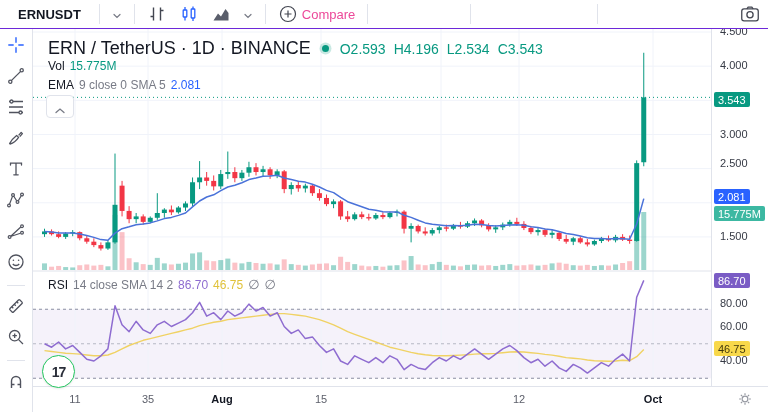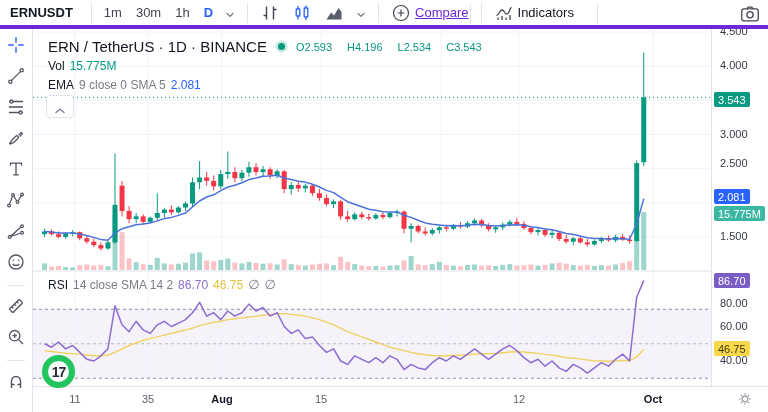--- a/index.html
+++ b/index.html
@@ -2,21 +2,21 @@
 <html><head>
 <meta charset="utf-8">
 <style>
   * { margin:0; padding:0; box-sizing:border-box; }
   html,body { background:#fff; }
   body { font-family:"Liberation Sans", sans-serif; color:#131722; }
   .app { position:relative; width:768px; height:412px; background:#fff; overflow:hidden; }
 
   
   .toolbar { position:absolute; left:0; top:0; width:768px; height:29px; background:#fff;
-             border-bottom:4px solid #6d28d9; display:flex; align-items:center; }
+             border-bottom:1px solid #6d28d9; display:flex; align-items:center;padding-left:8px; }
   .tb-sep { width:1px; height:20px; background:#e0e3eb; margin:0 6px; flex:0 0 auto; }
   .tb-sym { font-weight:bold; font-size:13px; padding:0 12px 0 10px; }
   .tb-btn { display:flex; align-items:center; gap:4px; border:none; background:none; cursor:pointer;
             font-family:inherit; font-size:13px; color:#434651; padding:3px 6px; border-radius:3px; }
   .tb-btn.active { color:#2962ff; font-weight:bold; }
   .tb-icon { width:20px; height:20px; display:inline-block; }
   .tb-icon svg { width:100%; height:100%; }
   .chev { width:10px; height:10px; display:inline-block; }
   .chev svg { width:10px; height:10px; }
   .abs-sep { position:absolute; top:4px; width:1px; height:20px; background:#e0e3eb; }
@@ -31,35 +31,35 @@
           align-items:center; justify-content:center; border-radius:3px; }
   .tool svg { width:20px; height:20px; }
   .tool-divider { width:18px; height:1px; background:#e0e3eb; margin:1px 0; }
 
   
   .chart-wrap { position:absolute; left:33px; top:29px; width:735px; height:383px; background:#fff; }
   #chart-svg { position:absolute; left:0; top:0; }
 
   .legend-row { position:absolute; display:flex; align-items:center; gap:5px; white-space:nowrap;
                 font-size:12px; color:#131722; z-index:5; }
-  .lg-title { font-size:15px; }
+  .lg-title { font-size:18px; }
   .lg-dot { width:7px; height:7px; border-radius:50%; background:#089981;
             box-shadow:0 0 0 2.5px rgba(8,153,129,.22); margin:0 6px; }
-  .lg-ohlc { font-size:11px; color:#089981; display:flex; gap:15px; }
+  .lg-ohlc { font-size:14px; color:#089981; display:flex; gap:8px; }
   .lg-gray { color:#787b86; }
   .lg-green { color:#089981; }
   .lg-blue { color:#2962ff; }
   .lg-purple { color:#8e6cd0; }
   .lg-yellow { color:#e0c23c; }
   .lg-null { color:#787b86; font-size:13px; cursor:pointer; }
   .collapse-btn { position:absolute; left:13px; top:66px; width:28px; height:23px; background:#fff;
                   border:1px solid #e0e3eb; border-radius:4px; cursor:pointer; display:flex;
                   align-items:center; justify-content:center; z-index:6; }
   .tv-logo { position:absolute; left:9px; top:326px; width:33px; height:33px; border-radius:50%;
-             background:#fff; border:6px solid #22c55e; box-shadow:0 1px 2px rgba(0,0,0,.08);
+             background:#fff; border:1px solid #22c55e; box-shadow:0 1px 2px rgba(0,0,0,.08);
              display:flex; align-items:center; justify-content:center; font-weight:bold; font-size:14px;
              letter-spacing:-1px; color:#2a2e39; z-index:5; cursor:pointer; }
   .pane-sep-hit { position:absolute; left:0; top:240px; width:678px; height:5px; cursor:row-resize; z-index:4; }
 
   
   .price-axis { position:absolute; left:678px; top:0; width:75px; height:357px;
                 border-left:1px solid #e0e3eb; background:#fff; cursor:ns-resize; overflow:hidden; }
   .ax-label { position:absolute; left:8px; font-size:11px; color:#363a45; }
   .ax-pill { position:absolute; left:2px; font-size:11px; padding:1.5px 4px; border-radius:2px; }
 
@@ -72,26 +72,20 @@
   .gear-btn svg { width:18px; height:18px; }
 </style>
 </head>
 <body>
 
 <div class="app">
 
   <div class="toolbar">
     <div class="tb-sym">ERNUSDT</div>
     <div class="tb-sep"></div>
-    <div id="intervals" style="display:flex;align-items:center;gap:2px;">
-        <button class="tb-btn">1m</button>
-        <button class="tb-btn">30m</button>
-        <button class="tb-btn">1h</button>
-        <button class="tb-btn active">D</button>
-      </div>
     <button class="tb-btn">
         <span class="chev"><svg viewBox="0 0 10 10">
             <path d="M2 3.5l3 3 3-3" stroke="#787b86" stroke-width="1.2" fill="none" stroke-linecap="round"></path>
           </svg></span>
       </button>
     <div class="tb-sep"></div>
     <button class="tb-btn">
         <span class="tb-icon"><svg viewBox="0 0 20 20" stroke="#434651" fill="none" stroke-width="1.4">
             <path d="M6.5 3.5v13M6.5 12.5H3.5M13.5 3.5v13M13.5 6.5h3"></path>
           </svg></span>
@@ -113,30 +107,23 @@
         <span class="chev"><svg viewBox="0 0 10 10">
             <path d="M2 3.5l3 3 3-3" stroke="#787b86" stroke-width="1.2" fill="none" stroke-linecap="round"></path>
           </svg></span>
       </button>
     <div class="tb-sep"></div>
     <button class="tb-btn">
       <span class="tb-icon"><svg viewBox="0 0 20 20" stroke="#434651" fill="none" stroke-width="1.2">
             <circle cx="10" cy="10" r="7.5"></circle>
             <path d="M10 6.5v7M6.5 10h7"></path>
           </svg></span>
-      <span style="color:#6d28d9;text-decoration:underline;">Compare</span>
+      <span style="color:#ec4899;">Compare</span>
     </button>
     <div class="tb-sep"></div>
-    <button class="tb-btn">
-      <span class="tb-icon"><svg viewBox="0 0 20 20" stroke="#434651" fill="none" stroke-width="1.3">
-            <path d="M2.5 12.5C5 12.5 5.5 7 8 7s2.5 4 5 4 2.5-6.5 4.5-6.5"></path>
-            <path d="M4 17v-2.5M8 17v-4M12 17v-2.5M16 17v-5"></path>
-          </svg></span>
-      <span style="color:#131722;">Indicators</span>
-    </button>
     <div class="abs-sep" style="left:470px;"></div>
     <div class="abs-sep" style="left:597px;"></div>
     <button class="cam-btn"><span><svg viewBox="0 0 24 24" stroke="#434651" fill="none" stroke-width="1.4">
             <rect x="3" y="6.5" width="18" height="13" rx="2.5"></rect>
             <circle cx="12" cy="12.8" r="3.4"></circle>
             <path d="M8.5 6.5L10 4.5h4l1.5 2"></path>
           </svg></span></button>
   </div>
 
   <div class="drawbar" id="drawbar">

